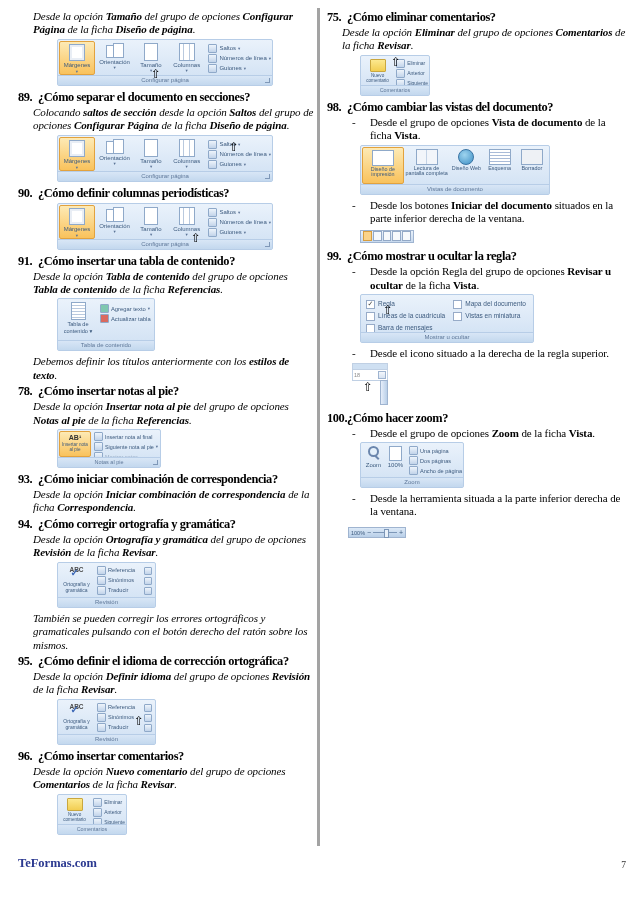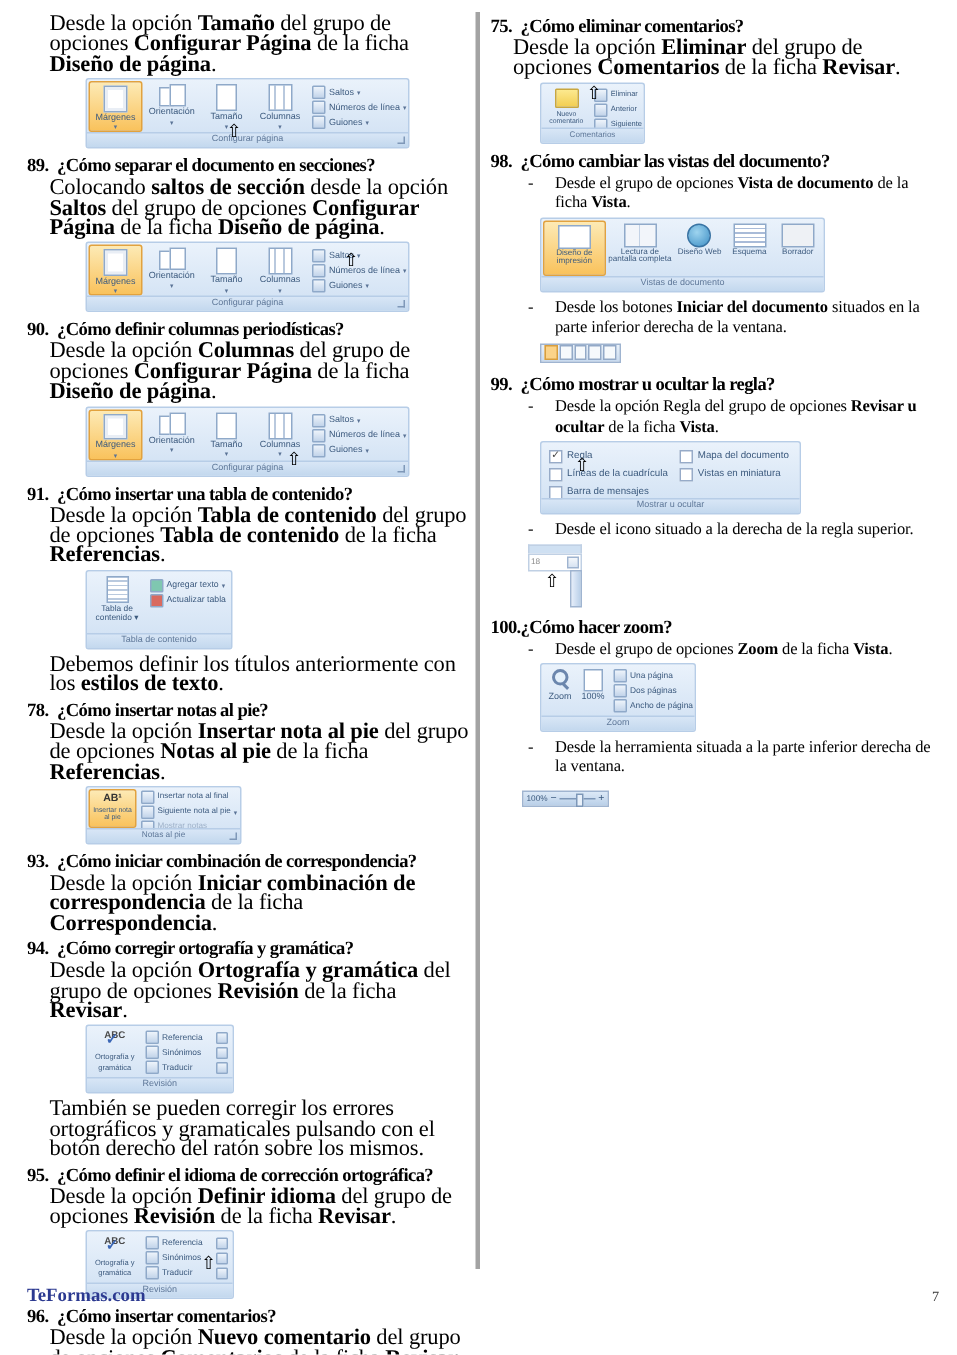--- a/index.html
+++ b/index.html
@@ -7,21 +7,21 @@
      font-family:"Liberation Serif",serif;color:#000;}
 .page{position:absolute;inset:0;}
 .divider{position:absolute;left:317px;top:8px;width:3px;height:838px;background:#a3a3a3;}
 .col{position:absolute;top:10px;}
 .col-left{left:18px;width:296px;}
 .col-right{left:327px;width:300px;}
 .item{position:relative;margin-bottom:2px;}
 .qtitle{position:relative;font-weight:bold;font-size:12.4px;line-height:15px;
         letter-spacing:-0.4px;padding-left:20px;white-space:nowrap;margin-bottom:1px;}
 .num{position:absolute;left:0;white-space:nowrap;}
-.para{font-size:15px;line-height:13.4px;letter-spacing:-0.1px;margin-left:15px;}
+.para{font-size:11px;line-height:13.4px;letter-spacing:-0.1px;margin-left:15px;font-style:italic;}
 .bullet{font-size:11px;line-height:13.4px;letter-spacing:-0.1px;margin-left:43px;position:relative;}
 .bullet .dash{position:absolute;left:-18px;}
 .figwrap{margin:2px 0 4px 39px;}
 .col-right .figwrap{margin-left:33px;}
 .figwrap.fig-regla_icono{margin-left:25px;}
 .figwrap.fig-zoom_slider{margin-left:21px;}
 
 .rfig{position:relative;display:inline-block;background:linear-gradient(#eaf2fb,#cfe0f3);
       border:1px solid #b7cde7;border-radius:2px;font-family:"Liberation Sans",sans-serif;
       color:#3c5a7e;vertical-align:top;}
@@ -168,21 +168,20 @@
                 <div class="srow"><span class="sic"></span>Números de línea <span class="dd">▾</span></div>
                 <div class="srow"><span class="sic"></span>Guiones <span class="dd">▾</span></div>
               </div>
       </div>
       <div class="glabel">Configurar página<span class="launcher"></span></div>
       <span class="cur" style="left:171px;top:5px">⇧</span>
     </div></div>
       </div>
       <div class="item">
         <div class="qtitle"><span class="num">90.</span>¿Cómo definir columnas periodísticas?</div>
-        <div class="para">Desde la opción <b>Columnas</b> del grupo de opciones <b>Configurar</b> <b>Página</b> de la ficha <b>Diseño de página</b>.</div>
         <div class="figwrap fig-configurar_pagina"><div class="rfig" style="width:214px">
       <div class="rbody" style="height:34px">
         <div class="bigbtn hl" style="width:38px">
                 <span class="ric ric-page"></span>
                 <span class="blab">Márgenes</span>
                 <span class="dd">▾</span>
               </div>
               <div class="bigbtn" style="width:44px">
                 <span class="ric ric-orient"></span>
                 <span class="blab">Orientación</span>

